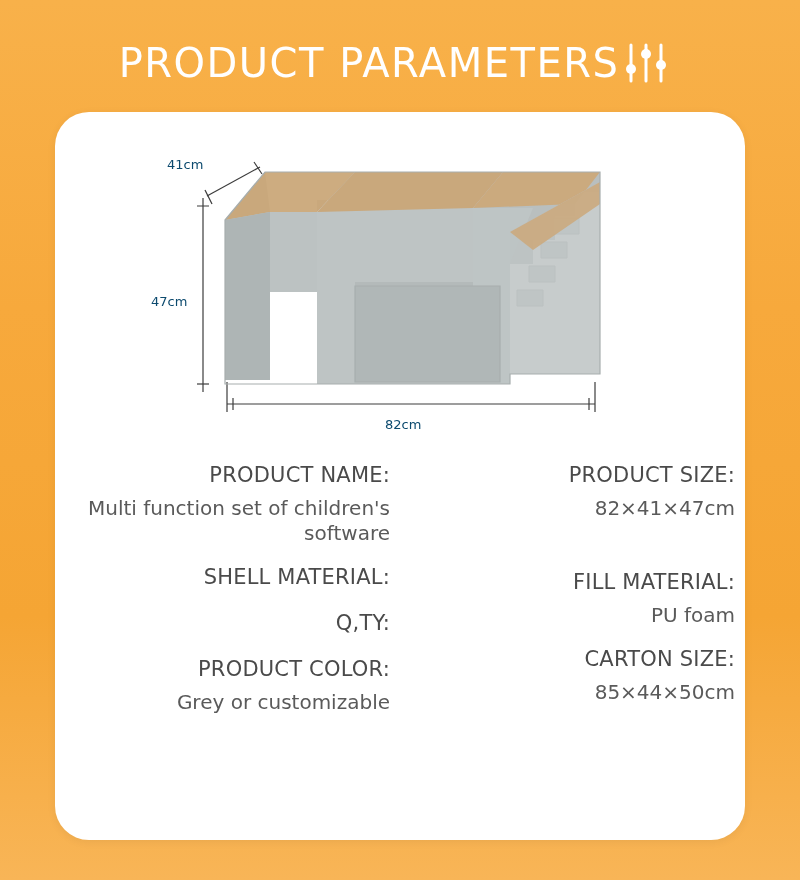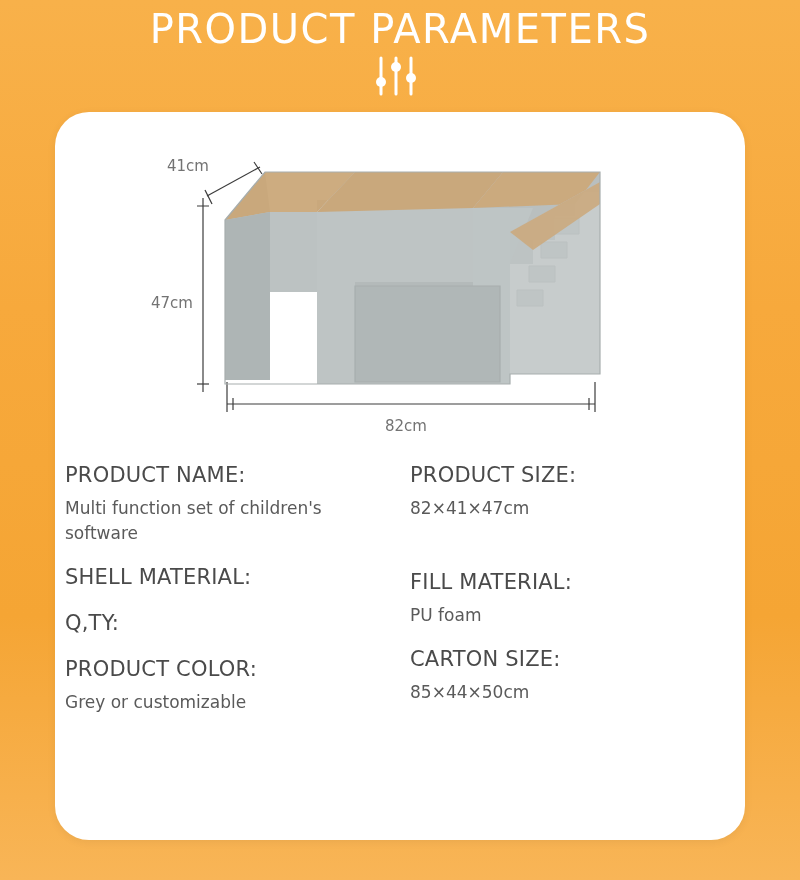--- a/index.html
+++ b/index.html
@@ -16,28 +16,27 @@
   .page {
     position: relative;
     width: 800px;
     height: 880px;
     background: linear-gradient(180deg, #f8b14a 0%, #f7a93c 35%, #f5a534 70%, #f8b557 100%);
     box-sizing: border-box;
   }
   
   .header {
     position: absolute;
-    top: 38px;
+    top: 32px;
     left: 55px;
     right: 55px;
     height: 62px;
     display: flex;
     align-items: center;
-    justify-content: flex-end;
-    flex-direction: column;
+    justify-content: center;
   }
   .header-title {
     color: #ffffff;
     font-size: 40px;
     letter-spacing: 1.5px;
     font-weight: 400;
     white-space: nowrap;
     font-family: "DejaVu Sans", sans-serif;
   }
   .slider-icon {
@@ -63,57 +62,57 @@
   .drawing {
     position: absolute;
     left: 0;
     top: 0;
     width: 690px;
     height: 340px;
   }
 
   .dim-label {
     position: absolute;
-    color: #737373;
-    font-size: 15px;
+    color: #0c4a6e;
+    font-size: 13px;
     font-family: "DejaVu Sans", sans-serif;
     white-space: nowrap;
   }
   .dim-top { left: 112px; top: 45px; }
   .dim-left { left: 96px; top: 182px; }
   .dim-bottom { left: 330px; top: 305px; }
 
   
   .specs {
     position: absolute;
     left: 0;
     top: 348px;
     width: 690px;
     display: flex;
     flex-wrap: wrap;
   }
   .spec-col {
     width: 50%;
     box-sizing: border-box;
     padding: 0 10px;
-    text-align: left;
+    text-align: right;
   }
   .spec-block {
     margin-bottom: 16px;
   }
   .spec-label {
     color: #4a4a4a;
     font-size: 21px;
     line-height: 30px;
     font-family: "DejaVu Sans", sans-serif;
     letter-spacing: 0.2px;
   }
   .spec-value {
     color: #5a5a5a;
-    font-size: 17px;
+    font-size: 20px;
     line-height: 25px;
     font-family: "DejaVu Sans", sans-serif;
     margin-top: 6px;
   }
 </style>
 </head>
 <body>
 
 <div class="page">
 

